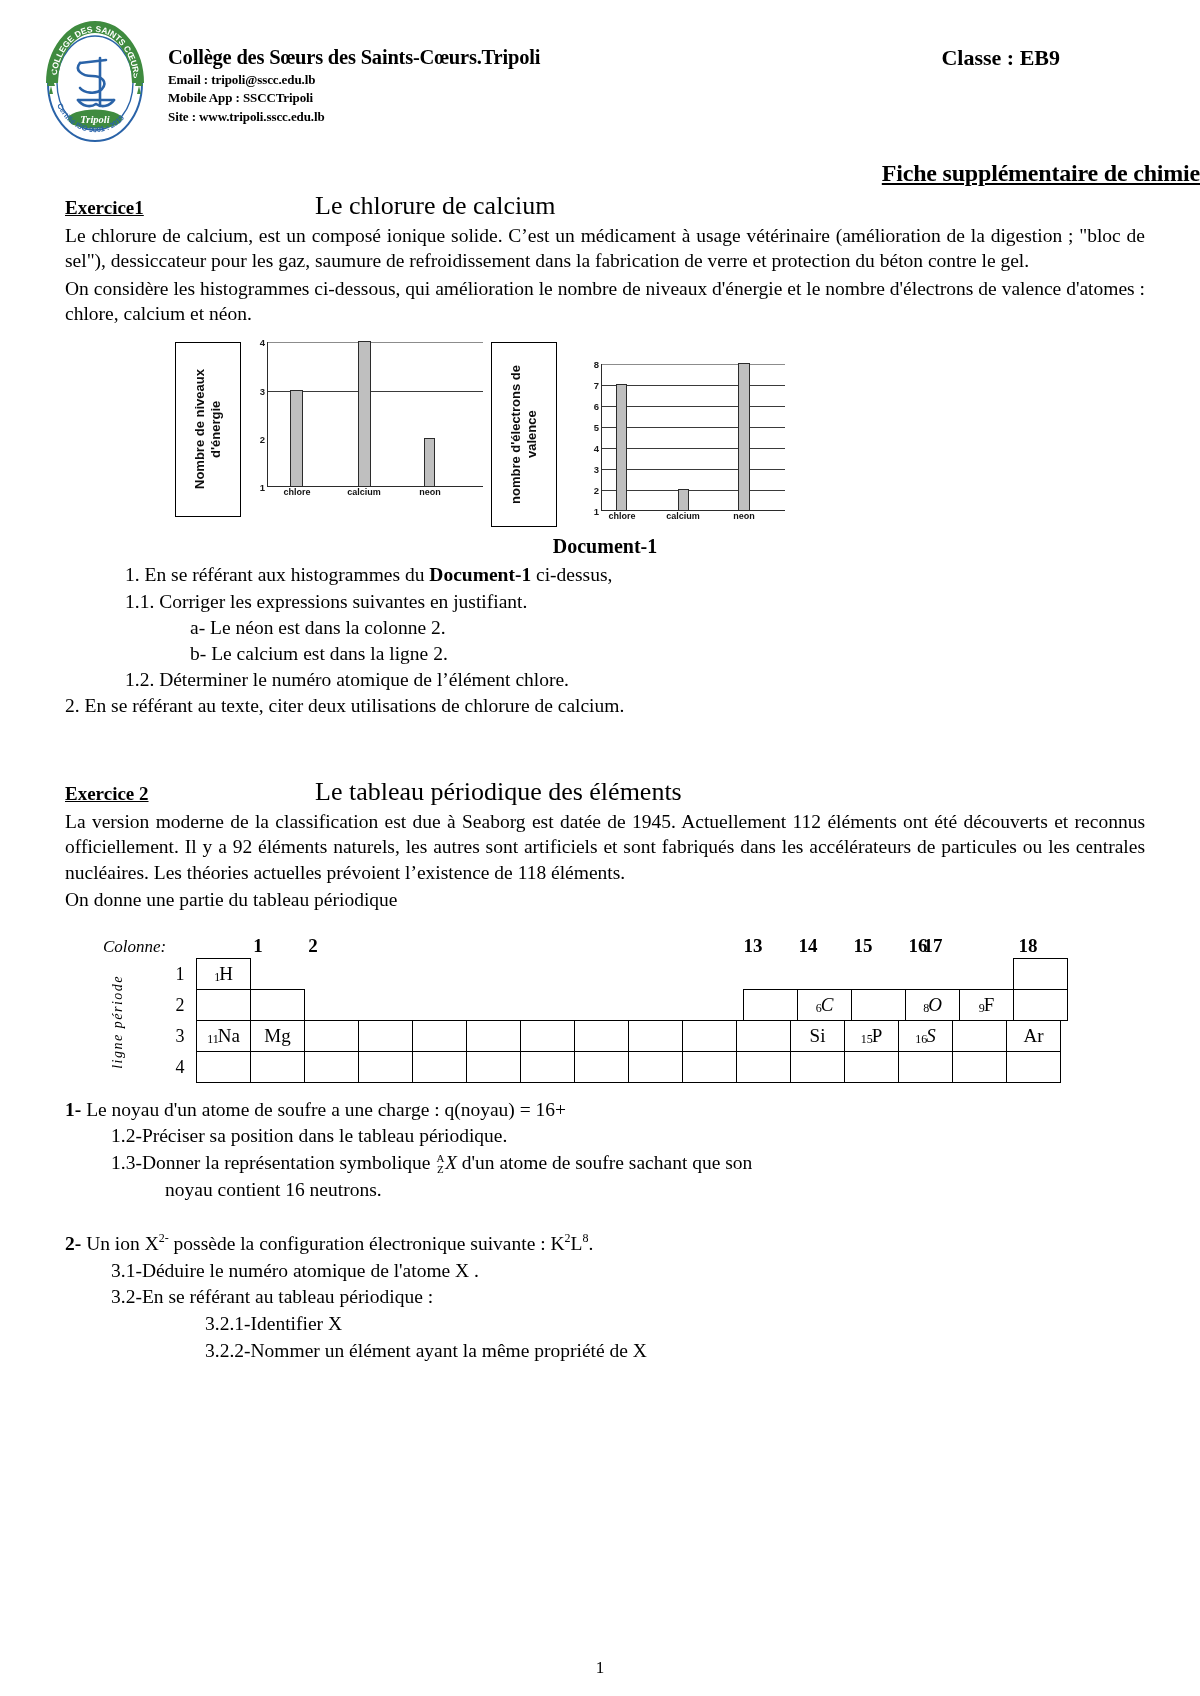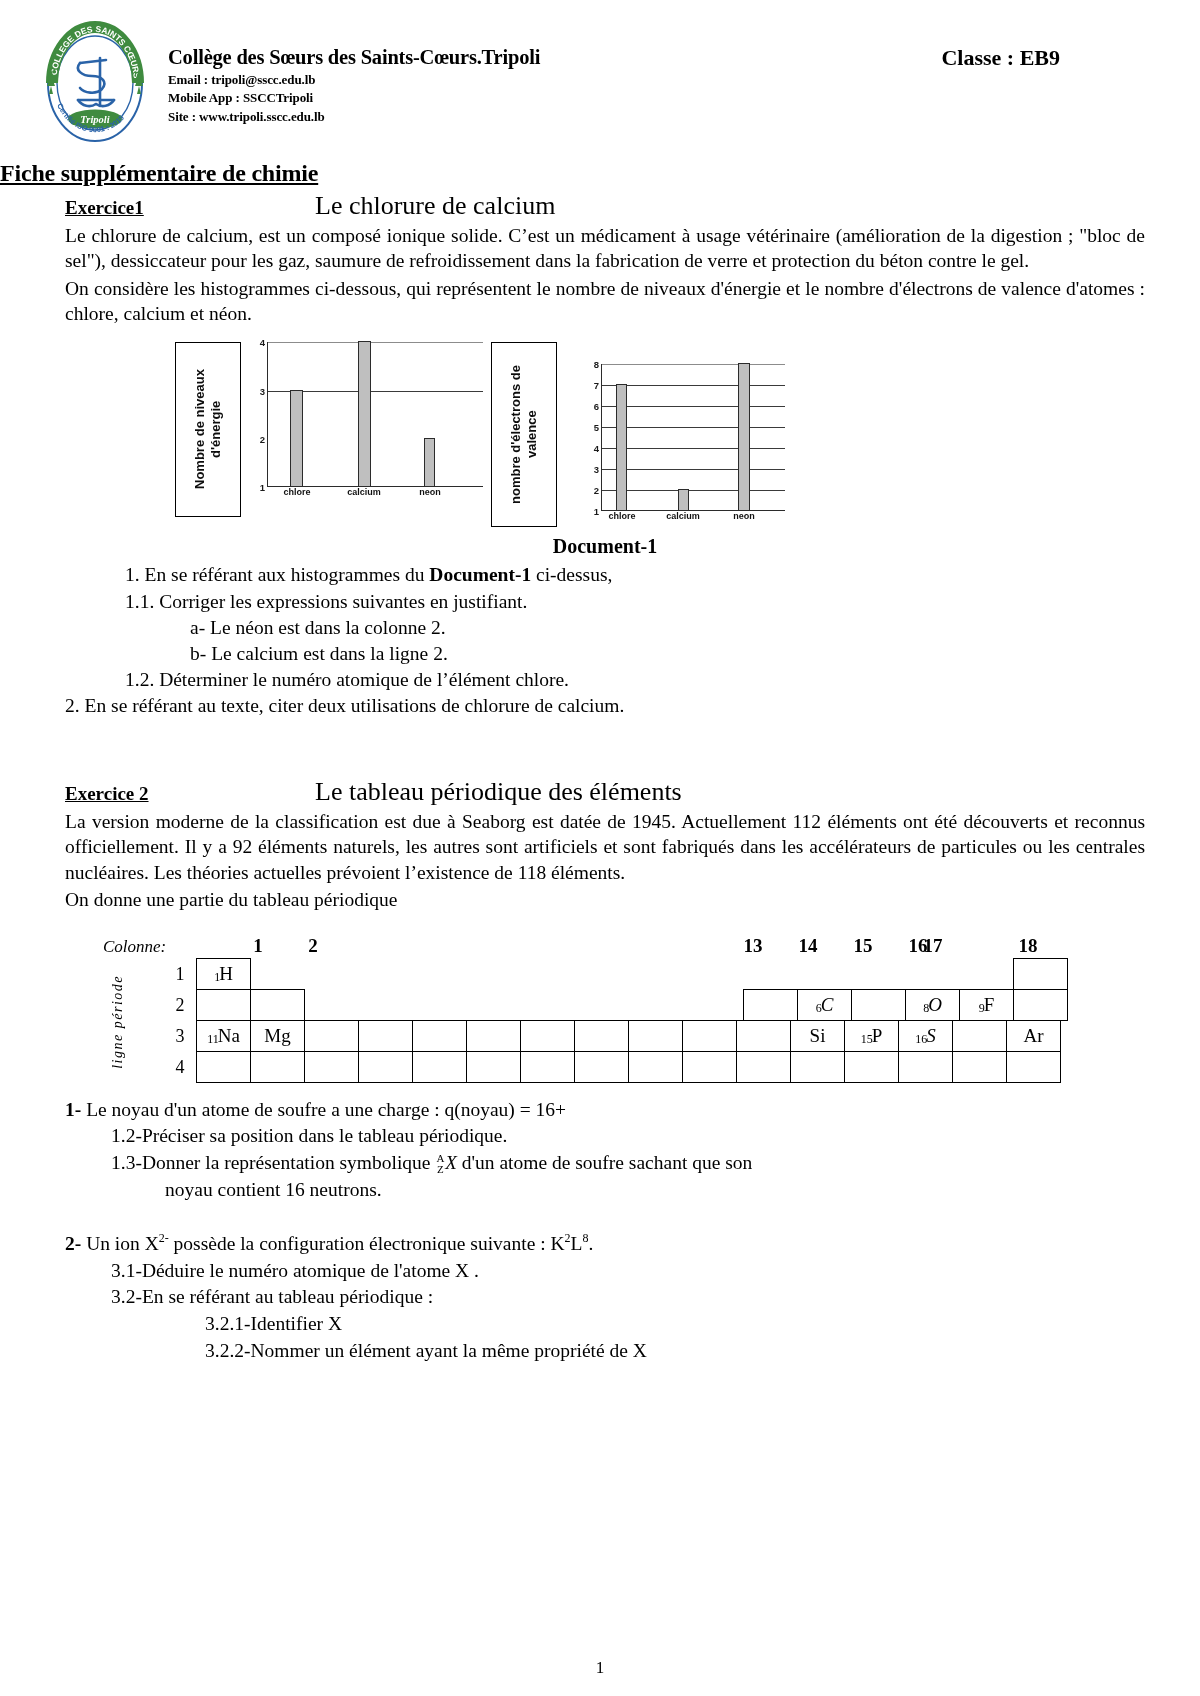--- a/index.html
+++ b/index.html
@@ -61,21 +61,21 @@
     position: absolute;
     right: 140px;
     top: 45px;
     font-family: "Liberation Serif", serif;
     font-weight: bold;
     font-size: 22px;
   }
 
   
   .doc-title {
-    text-align: left;
+    text-align: right;
     font-weight: bold;
     font-size: 24px;
     text-decoration: underline;
     margin: 10px 0 4px 0;
     letter-spacing: -0.2px;
   }
 
   
   .content {
     padding: 0 55px 0 65px;
@@ -369,21 +369,21 @@
   <div class="doc-title">Fiche supplémentaire de chimie</div>
 
   <div class="content">
 
     <div class="ex-head">
       <span class="ex-label">Exercice1</span>
       <span class="ex-title">Le chlorure de calcium</span>
     </div>
 
     <p class="txt">Le chlorure de calcium, est un composé ionique solide. C’est un médicament à usage vétérinaire (amélioration de la digestion ; "bloc de sel"), dessiccateur pour les gaz, saumure de refroidissement dans la fabrication de verre et protection du béton contre le gel.</p>
-    <p class="txt">On considère les histogrammes ci-dessous, qui représentent le nombre de niveaux d'énergie et le nombre d'électrons de valence d'atomes : chlore, calcium et néon.</p>
+    <p class="txt">On considère les histogrammes ci-dessous, qui amélioration le nombre de niveaux d'énergie et le nombre d'électrons de valence d'atomes : chlore, calcium et néon.</p>
 
     <div class="charts-row">
 
       <div class="chart-unit">
         <div class="axis-title-box">
           <span>Nombre de niveaux d'énergie</span>
         </div>
         <div class="plot">
           <div class="plot-inner" style="width:232px;">
             <div class="ylabels" style="height:145px;">

